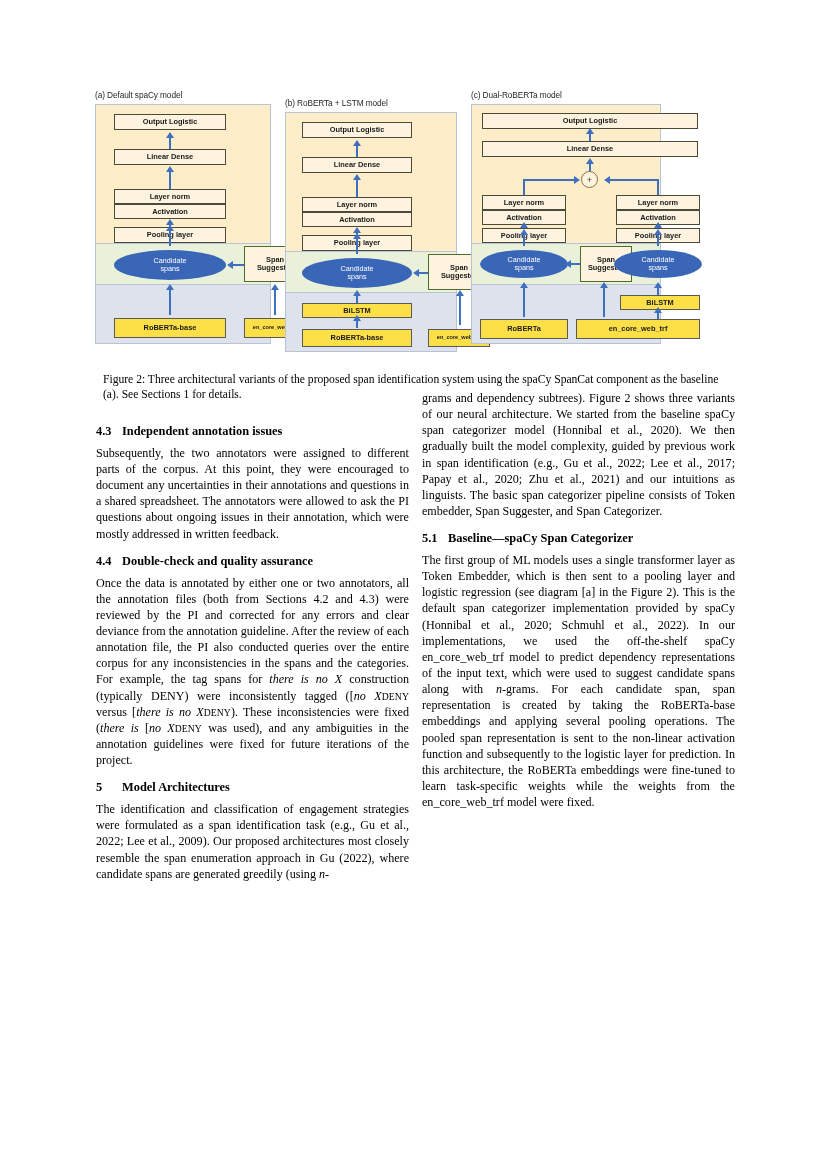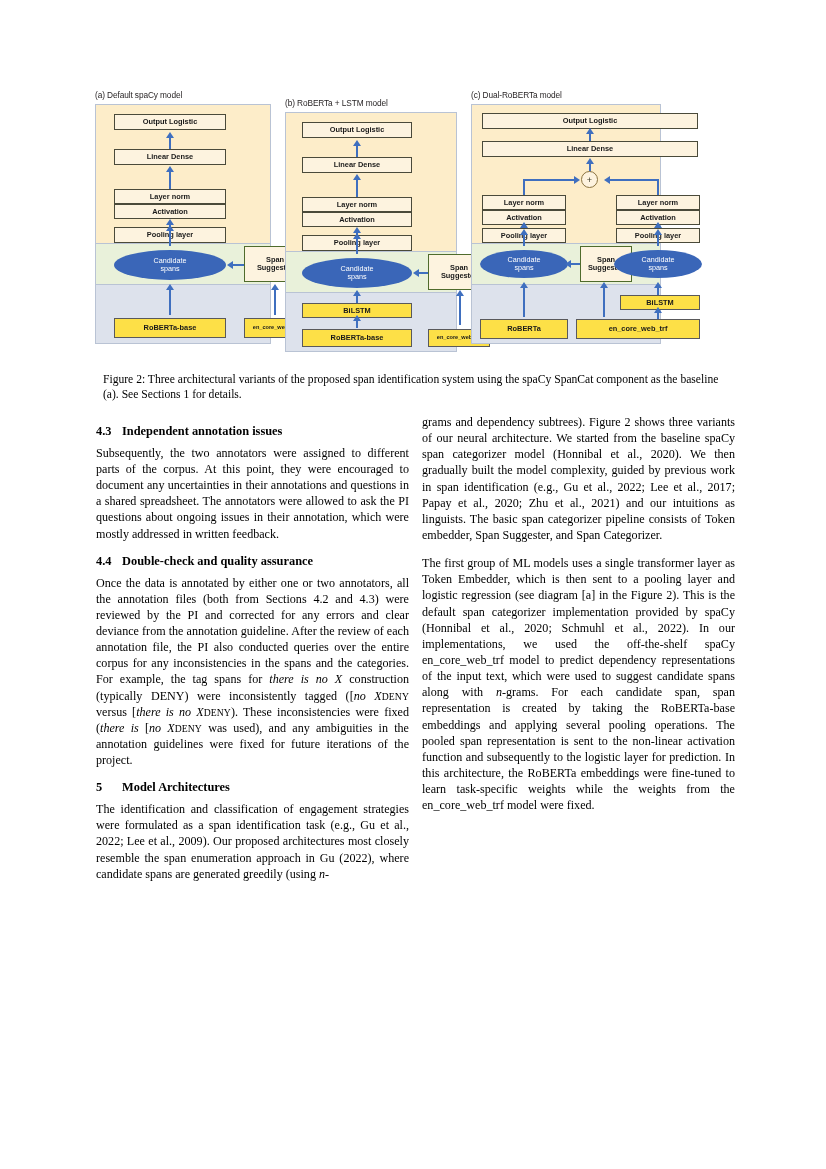--- a/index.html
+++ b/index.html
@@ -163,21 +163,21 @@
   
   .column {
     position: absolute;
     width: 313px;
     top: 424px;
     font-size: 12.1px;
     line-height: 1.335;
     text-align: justify;
   }
   #col-left  { left: 96px; }
-  #col-right { left: 422px; top: 414px; }
+  #col-right { left: 422px; top: 390px; }
 
   h2.sec {
     font-family: "Liberation Serif", serif;
     font-weight: bold;
     font-size: 12.4px;
     margin: 0 0 6px 0;
     line-height: 1.2;
     text-align: left;
   }
   h2.sec .num { display: inline-block; min-width: 26px; }
@@ -348,16 +348,19 @@
   </h2>
 
   <p class="body"><span>The identification and classification of engagement strategies were formulated as a span identification task (e.g., Gu et al., 2022; Lee et al., 2009). Our proposed architectures most closely resemble the span enumeration approach in Gu (2022), where candidate spans are generated greedily (using </span><i class="it">n-</i></p>
 
 </div>
 
 <div class="column" id="col-right">
 
   <p class="body">grams and dependency subtrees). Figure 2 shows three variants of our neural architecture. We started from the baseline spaCy span categorizer model (Honnibal et al., 2020). We then gradually built the model complexity, guided by previous work in span identification (e.g., Gu et al., 2022; Lee et al., 2017; Papay et al., 2020; Zhu et al., 2021) and our intuitions as linguists. The basic span categorizer pipeline consists of Token embedder, Span Suggester, and Span Categorizer.</p>
 
+  <h2 class="sec sec-spacer-top">
+    <span class="num">5.1</span><span>Baseline—spaCy Span Categorizer</span>
+  </h2>
 
   <p class="body"><span>The first group of ML models uses a single transformer layer as Token Embedder, which is then sent to a pooling layer and logistic regression (see diagram [a] in the Figure 2). This is the default span categorizer implementation provided by spaCy (Honnibal et al., 2020; Schmuhl et al., 2022). In our implementations, we used the off-the-shelf spaCy en_core_web_trf model to predict dependency representations of the input text, which were used to suggest candidate spans along with </span><i class="it">n-</i><span>grams. For each candidate span, span representation is created by taking the RoBERTa-base embeddings and applying several pooling operations. The pooled span representation is sent to the non-linear activation function and subsequently to the logistic layer for prediction. In this architecture, the RoBERTa embeddings were fine-tuned to learn task-specific weights while the weights from the en_core_web_trf model were fixed.</span></p>
 
 </div>
 
 </body></html>

